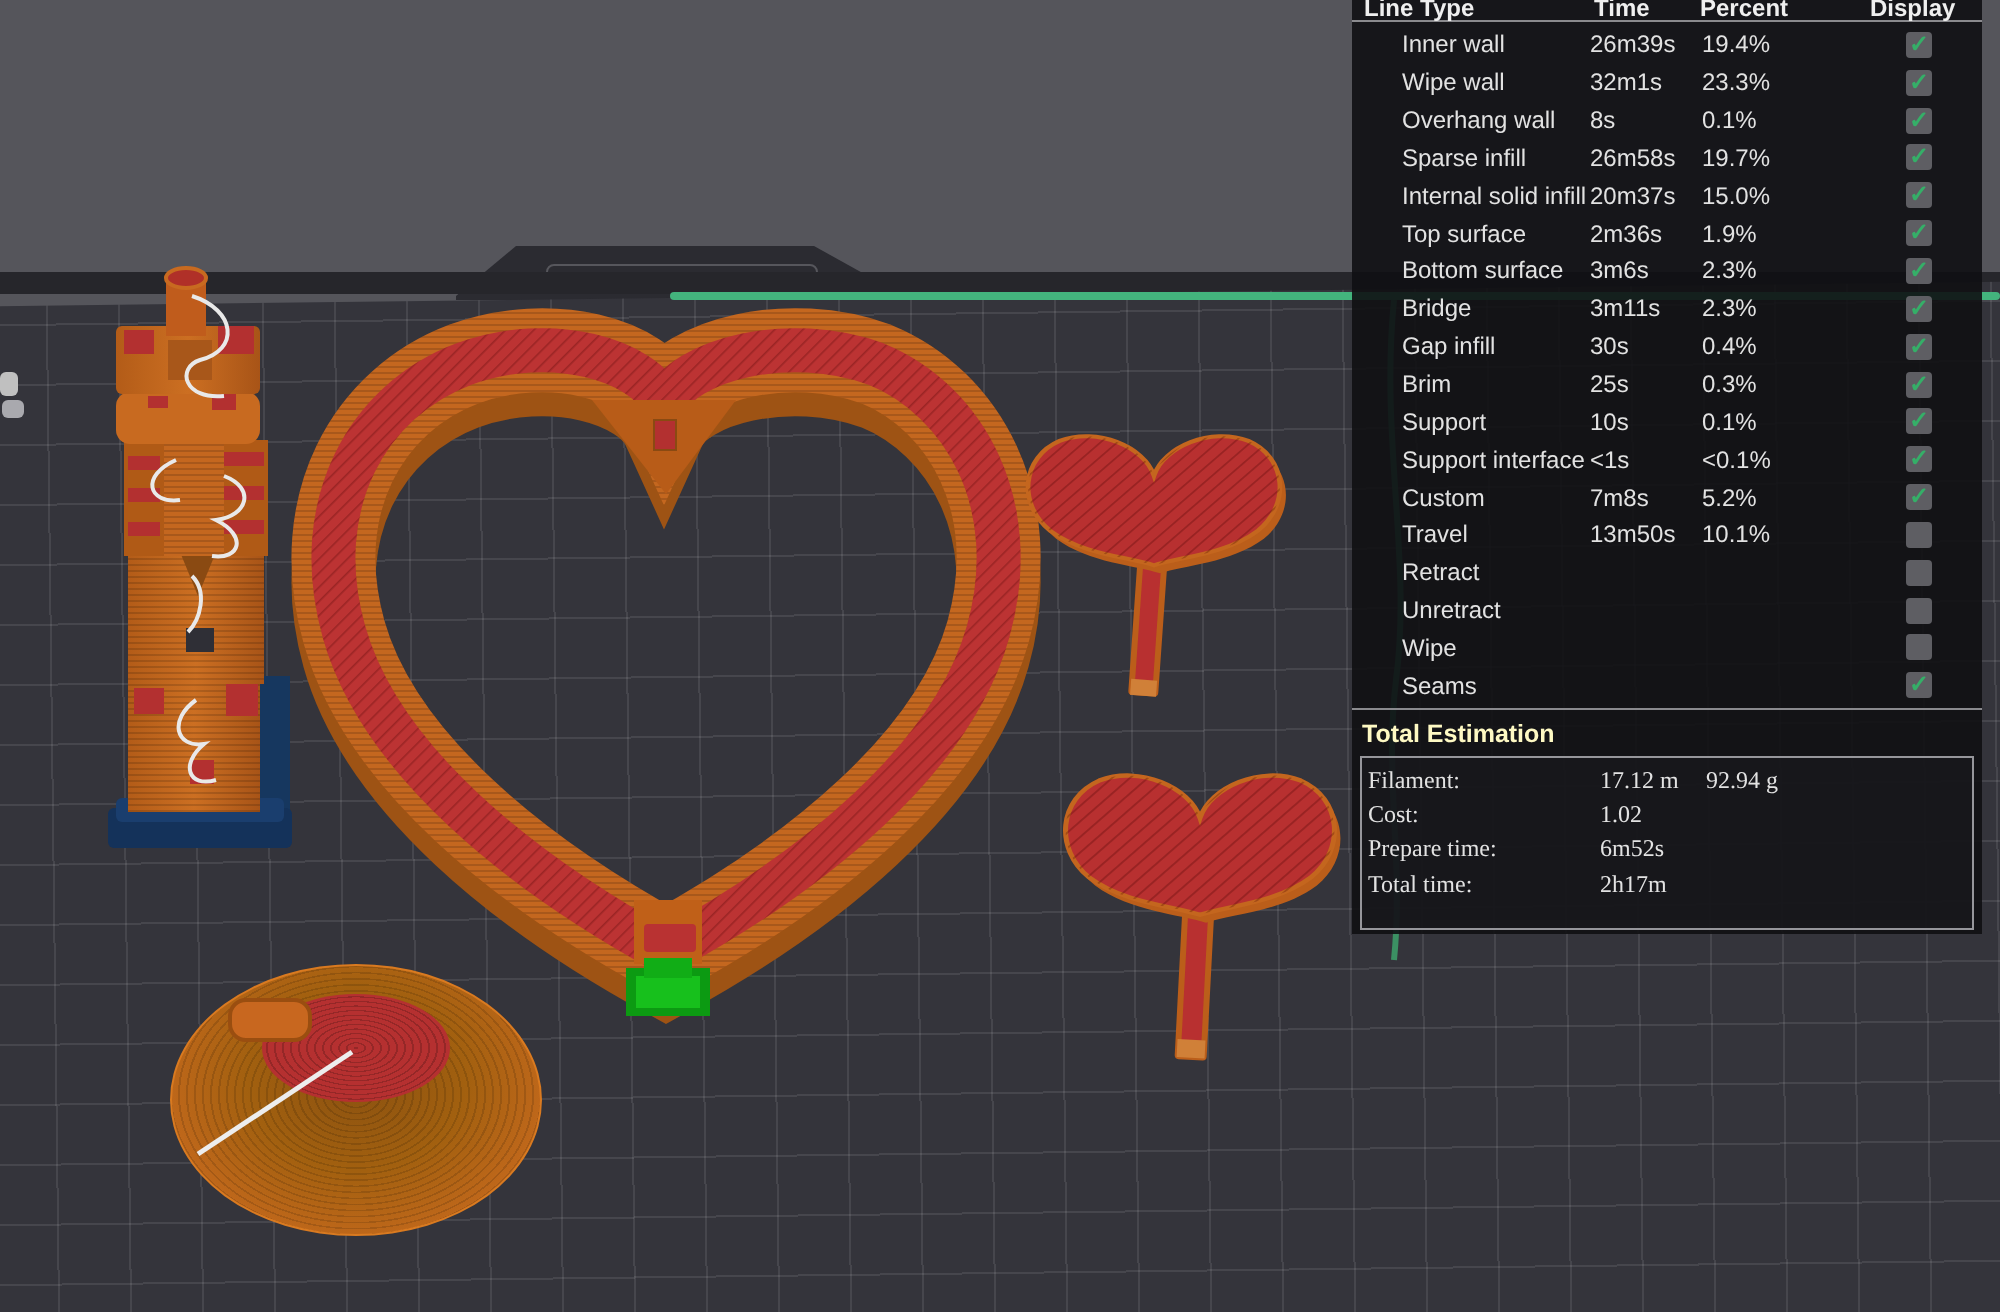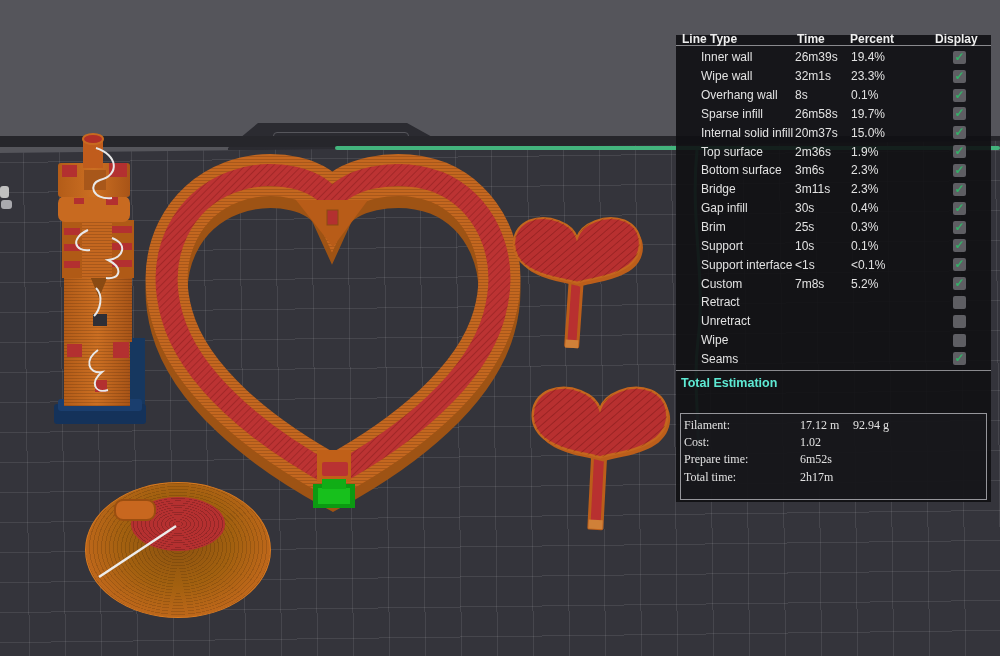--- a/index.html
+++ b/index.html
@@ -30,32 +30,32 @@
     background:
       repeating-radial-gradient(ellipse at 50% 50%, rgba(0,0,0,0.18) 0 1px, transparent 1px 4px),
       #B53030;}
   .cone-slot{position:absolute;left:28px;top:16px;width:38px;height:18px;border-radius:9px;
     background:#C8671F;border:2px solid #9A4E10;}
 
   #models{position:absolute;inset:0;pointer-events:none;}
 
   
   #panel{position:absolute;left:676px;top:0;width:315px;height:467px;
-    background:rgba(16,16,19,0.90);color:#E2E2E2;font-size:12px;margin-top:35px;}
+    background:rgba(16,16,19,0.90);color:#E2E2E2;font-size:12px;}
   .p-header{position:relative;height:12px;margin-top:-3px;font-weight:bold;color:#EFEFEF;}
   .p-header span{position:absolute;top:0;}
   .h-line{left:6px}.h-time{left:121px}.h-pct{left:174px}.h-disp{left:259px}
   .sep{height:1px;background:#8A8A8E;margin:1px 0 2px 0;}
   .legend-row{display:grid;grid-template-columns:18px 94px 56px 64px 1fr 14px;
     align-items:center;height:18.85px;padding:0 24px 0 7px;}
   .swatch{width:12px;height:12px;border-radius:2px;}
   .cbox{width:13px;height:13px;border-radius:2px;background:#5E5E63;
     display:flex;align-items:center;justify-content:center;cursor:pointer;
     color:#35AF68;font-size:12px;font-weight:bold;line-height:13px;}
-  .te-title{font-weight:bold;color:#5eead4;font-size:12.5px;padding:3px 0 3px 5px;}
+  .te-title{font-weight:bold;color:#fef9c3;font-size:12.5px;padding:3px 0 3px 5px;}
   .te-box{position:absolute;left:4px;right:4px;top:378px;bottom:2px;border:1px solid #96969B;
     background:rgba(28,28,32,0.55);padding-top:3px;}
   .te-row{display:grid;grid-template-columns:116px 53px auto;align-items:center;height:17.2px;padding-left:3px;font-family:Liberation Serif, serif;}
 </style>
 </head>
 <body>
 
 <div id="screen">
 
   <div id="viewport">
@@ -294,20 +294,28 @@
 
     <div class="legend-row">
       <span><span class="swatch" style="background: rgb(119, 200, 150);"></span></span>
       <span class="lbl">Custom</span>
       <span class="tm">7m8s</span>
       <span class="pc">5.2%</span>
       <span></span>
       <span class="cbox">✓</span>
     </div>
 
+    <div class="legend-row">
+      <span><span class="swatch" style="background: rgb(70, 83, 188);"></span></span>
+      <span class="lbl">Travel</span>
+      <span class="tm">13m50s</span>
+      <span class="pc">10.1%</span>
+      <span></span>
+      <span class="cbox"></span>
+    </div>
 
     <div class="legend-row">
       <span><span class="swatch" style="background: rgb(204, 41, 204);"></span></span>
       <span class="lbl">Retract</span>
       <span class="tm"></span>
       <span class="pc"></span>
       <span></span>
       <span class="cbox"></span>
     </div>
 

